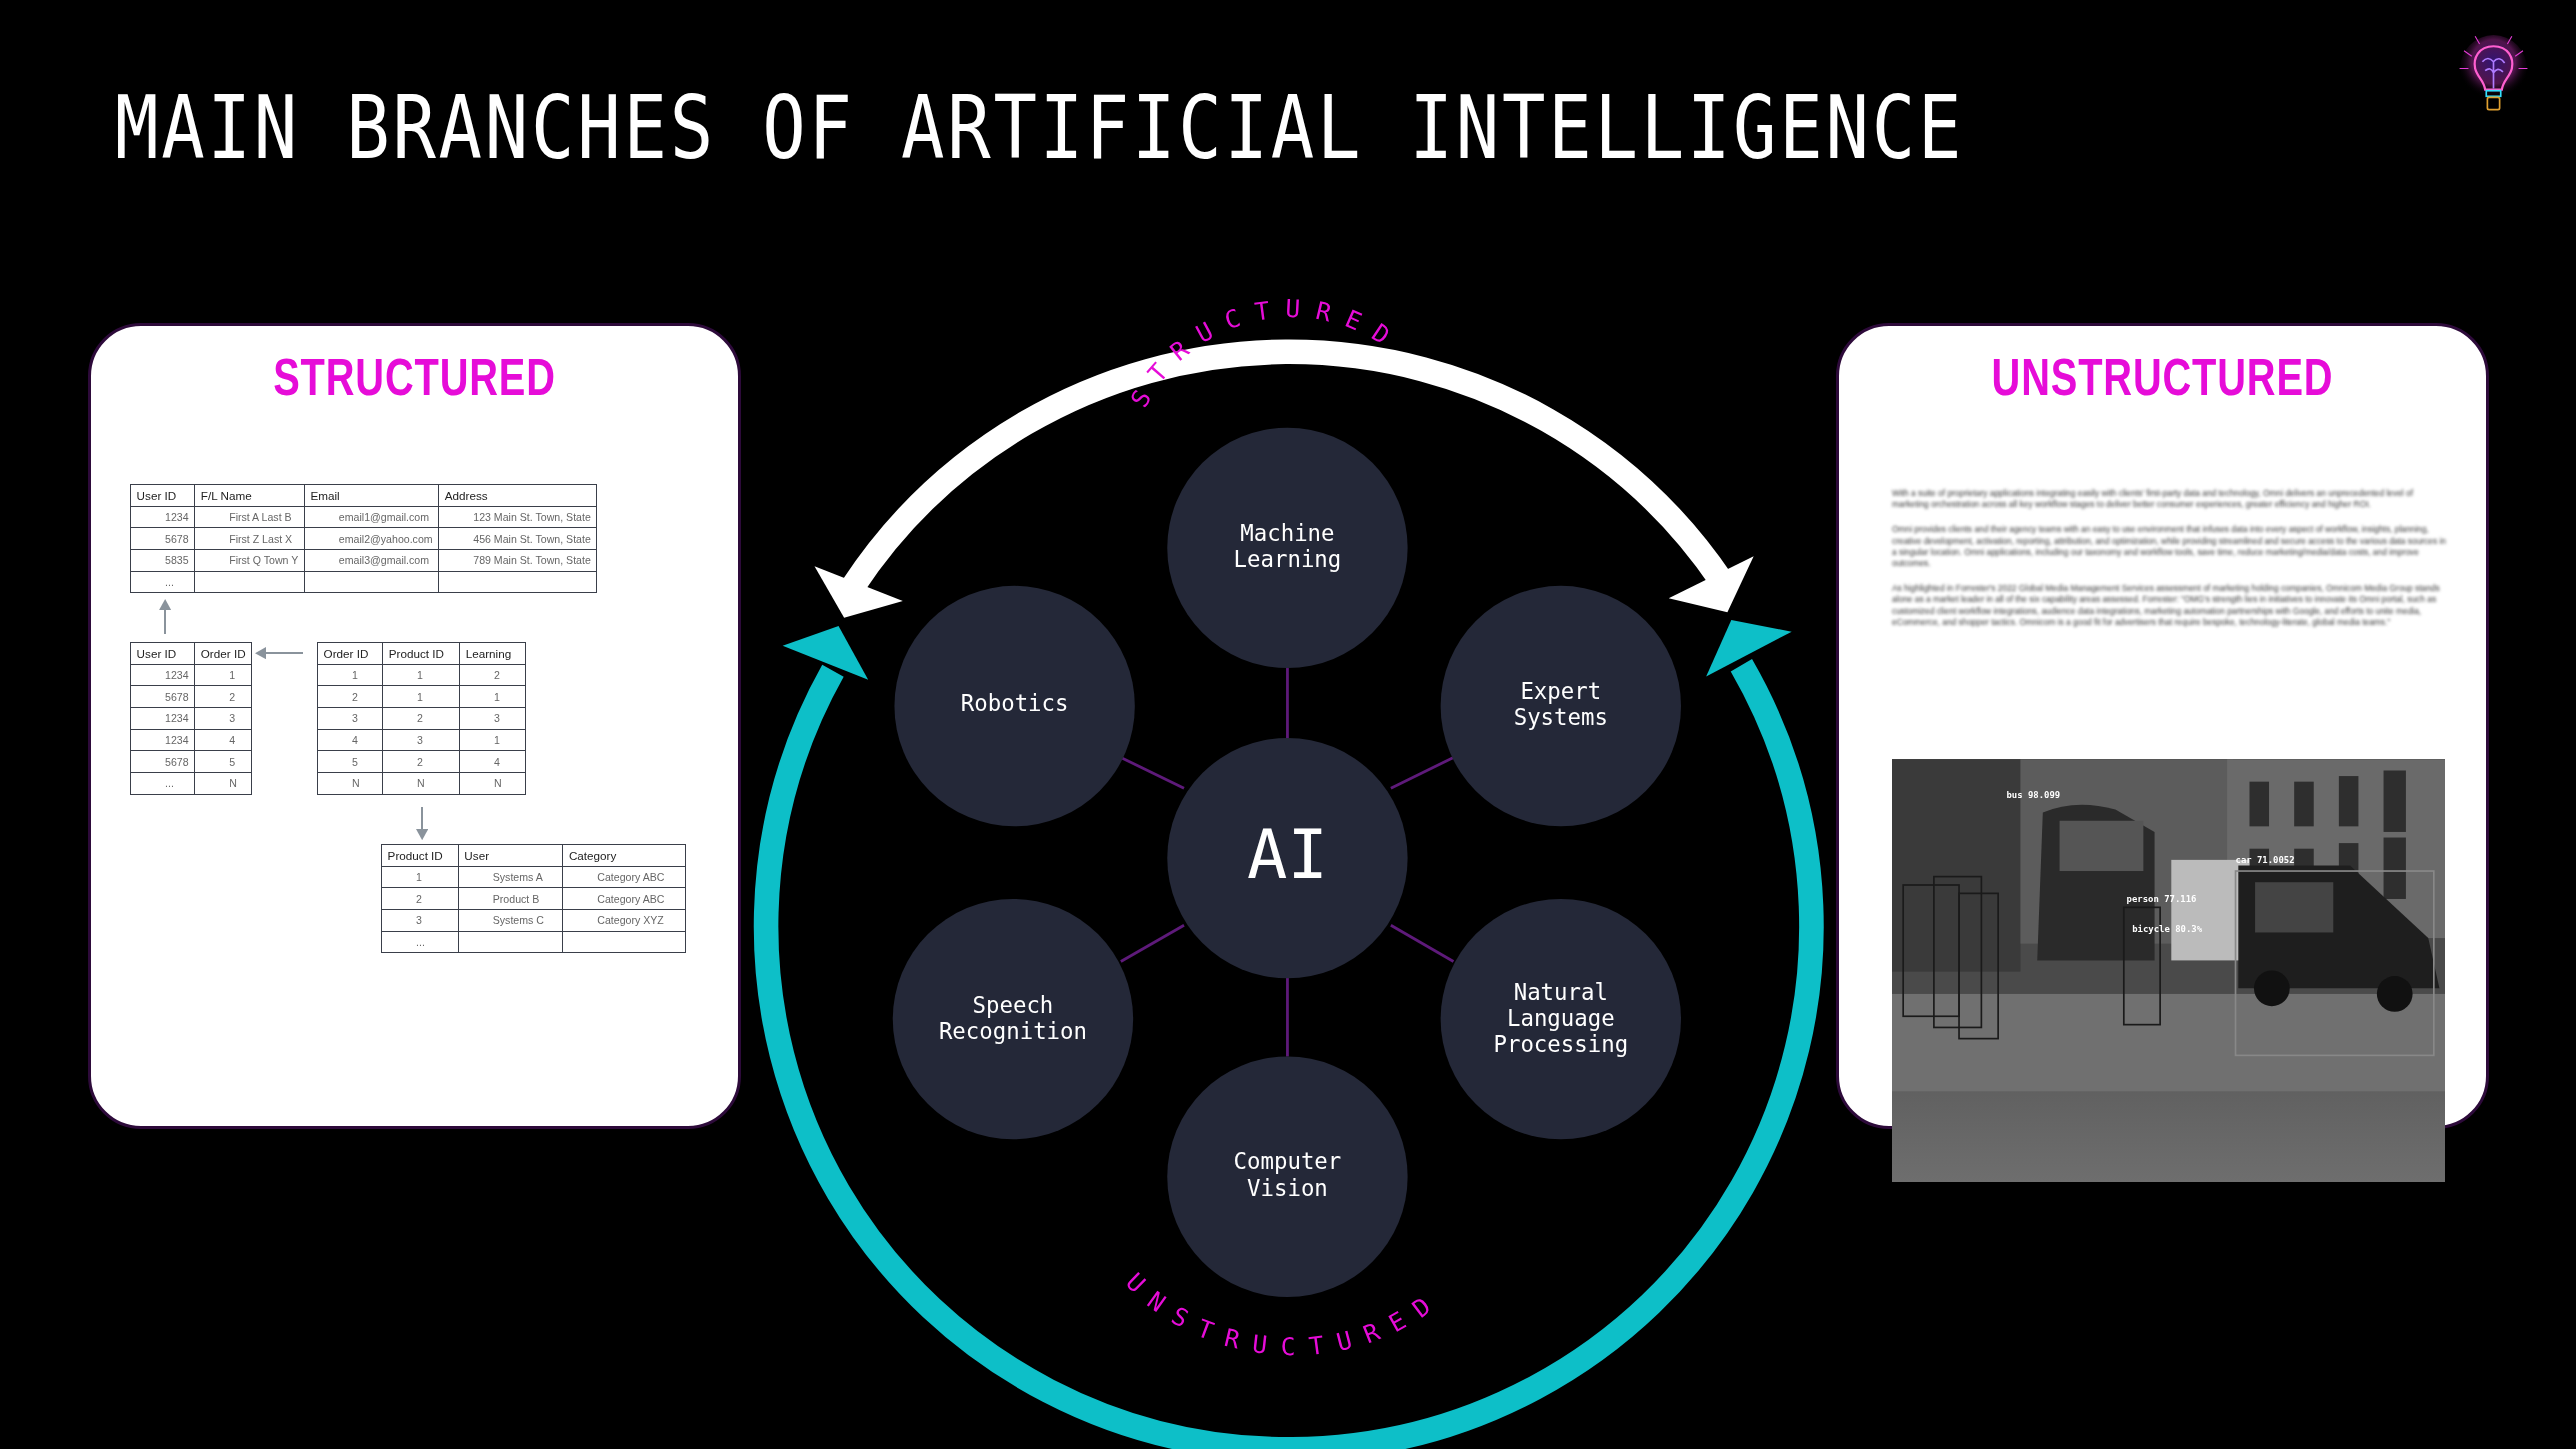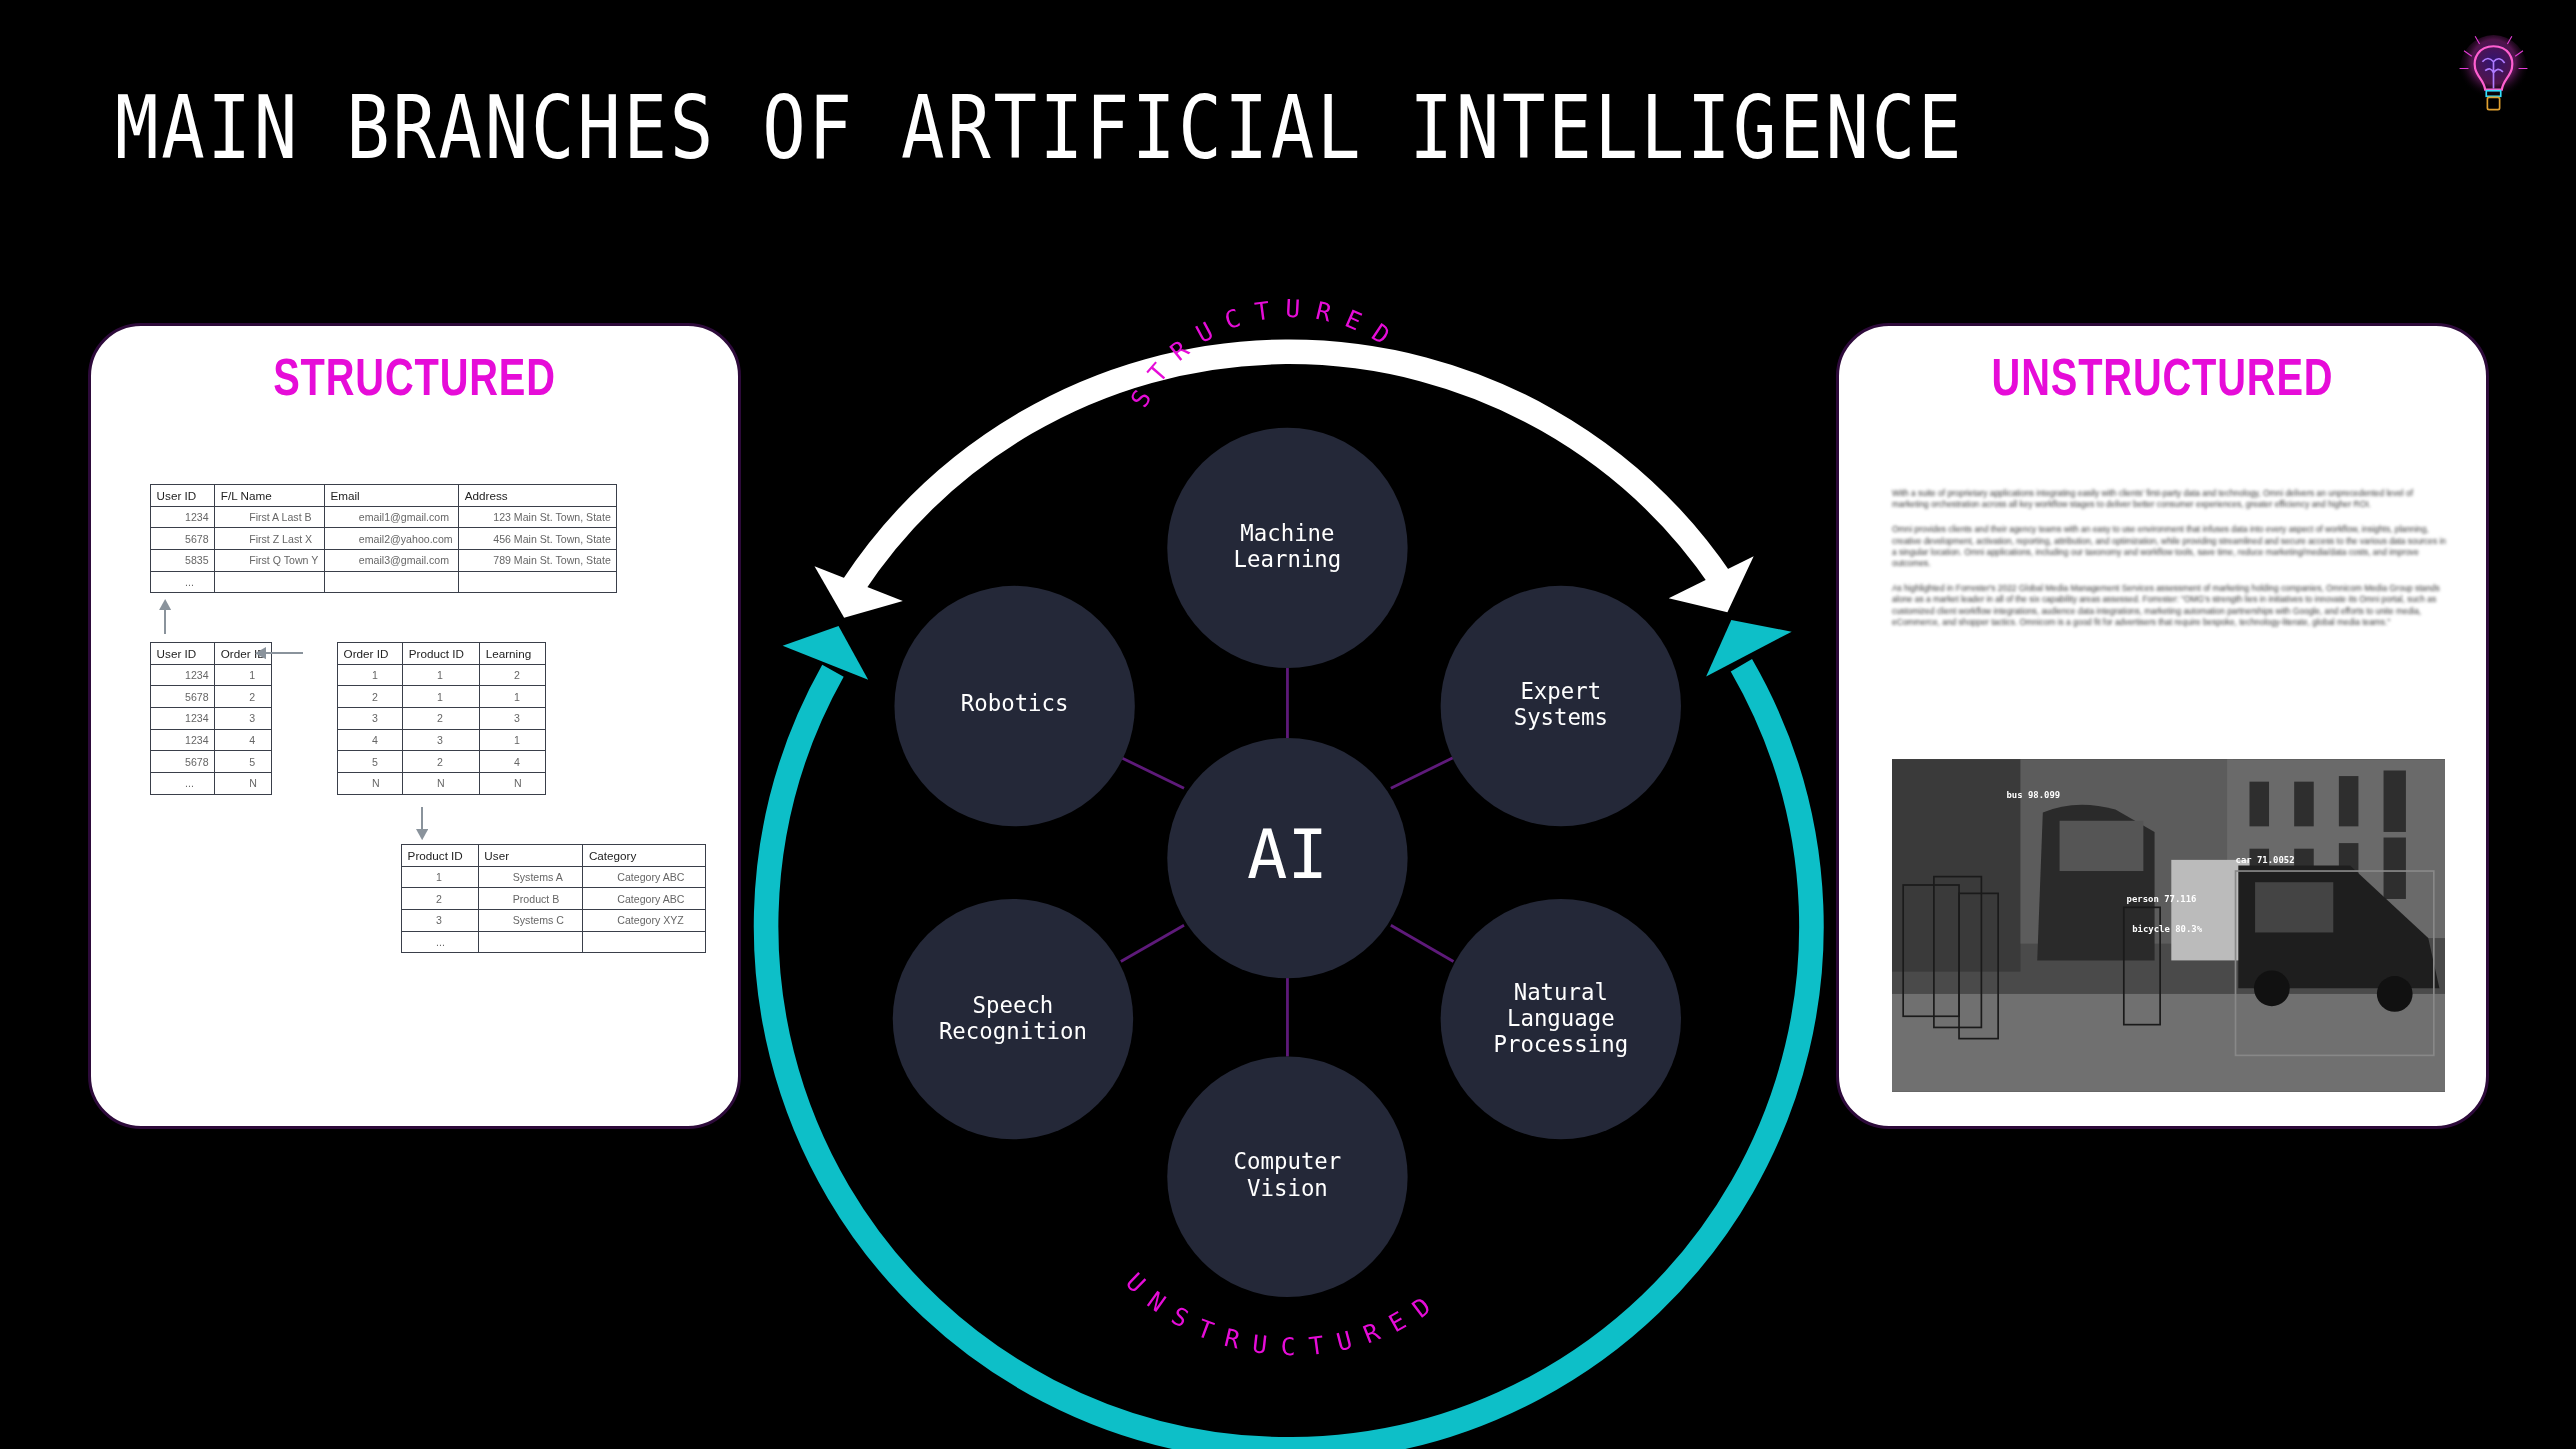--- a/index.html
+++ b/index.html
@@ -3,29 +3,29 @@
 <meta charset="utf-8">
 <style>
   html, body { margin:0; padding:0; background:#000; }
   body { width:2576px; height:1449px; position:relative; overflow:hidden; font-family:"DejaVu Sans Mono", monospace; }
   .title { position:absolute; left:115px; top:84px; color:#fff; font-family:"DejaVu Sans Mono", monospace; font-size:88px; letter-spacing:3.4px; transform:scaleX(0.82); transform-origin:left top; white-space:nowrap; line-height:1; }
   .logo { position:absolute; left:2457px; top:34px; width:73px; height:89px; }
   .panel { position:absolute; top:323px; width:653px; height:806px; background:#fff; border:3.4px solid #2d0a3a; border-radius:53px; box-sizing:border-box; }
   .panel.left { left:88px; }
   .panel.right { left:1836px; }
   .panel-title { position:absolute; top:22.4px; left:0; right:0; text-align:center; color:#e60cd8; font-family:"Liberation Sans", sans-serif; font-weight:bold; font-size:51px; letter-spacing:1.1px; transform:scaleX(0.78); }
-  table.db { position:absolute; border-collapse:collapse; font-family:"Liberation Sans", sans-serif; color:#444;margin-left:20px; }
+  table.db { position:absolute; border-collapse:collapse; font-family:"Liberation Sans", sans-serif; color:#444; }
   table.db td, table.db th { border:1.7px solid #3a3f4a; padding:0 5.6px; height:20.7px; font-size:10.6px; text-align:left; font-weight:normal; white-space:nowrap; }
   table.db th { color:#222; font-size:11.7px; }
   table.db td { color:#666;padding-left:34px; }
   .arrow-v { position:absolute; width:2.2px; background:#8a939c; }
   .arrow-h { position:absolute; height:2.2px; background:#8a939c; }
   .blur-text { position:absolute; left:53px; top:162px; width:559px; color:#333; font-family:"Liberation Sans", sans-serif; font-size:8.4px; line-height:11.2px; filter:blur(1.7px); }
   .blur-text p { margin:0 0 14px 0; }
-  .photo { position:absolute; left:53px; top:433px; width:553px; height:333px; background:linear-gradient(180deg,#5a5a5a 0%,#3d3d3d 35%,#555 60%,#6e6e6e 100%); overflow:hidden; }
+  .photo { position:absolute; left:53px; top:433px; width:553px; height:423px; background:linear-gradient(180deg,#5a5a5a 0%,#3d3d3d 35%,#555 60%,#6e6e6e 100%); overflow:hidden; }
   .diagram { position:absolute; left:0; top:0; width:2576px; height:1449px; pointer-events:none; }
   .diagram * { pointer-events:auto; }
   .node-label { font-family:"DejaVu Sans Mono", monospace; fill:#fff; font-size:40px; text-anchor:middle; }
 </style>
 </head>
 <body>
 
 <div class="title">MAIN BRANCHES OF ARTIFICIAL INTELLIGENCE</div>
 
 <svg class="logo" viewBox="0 0 130 160">

